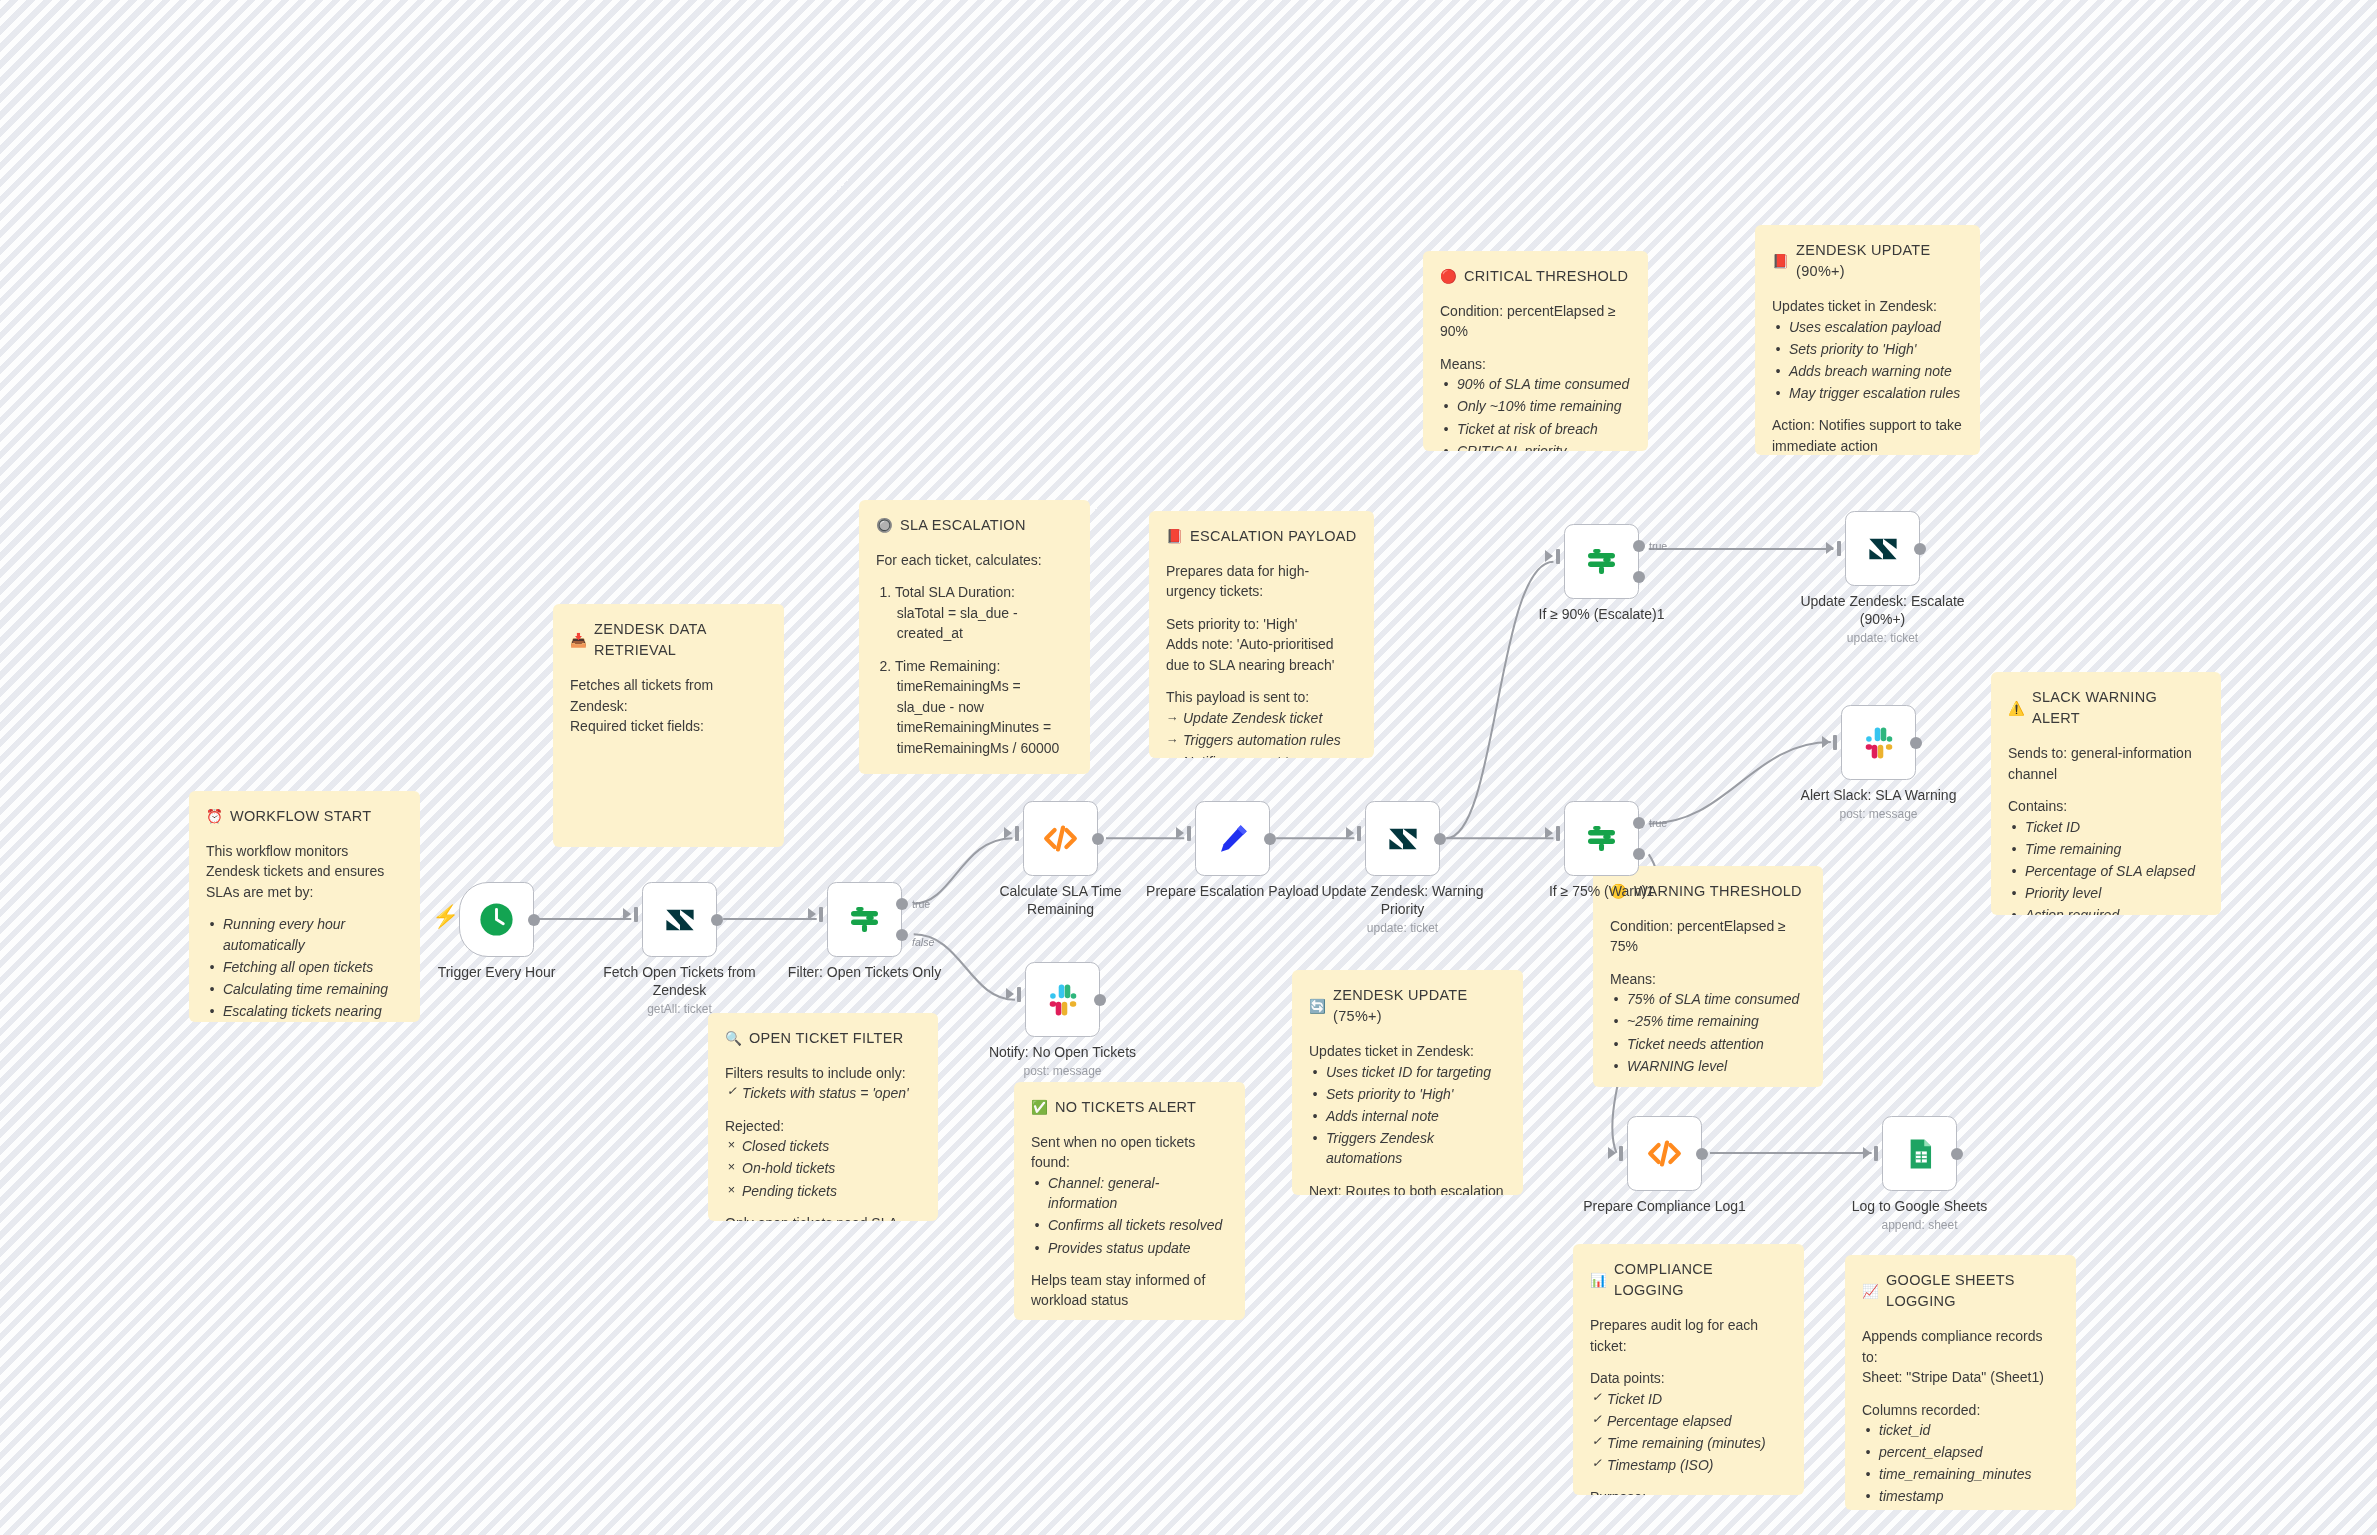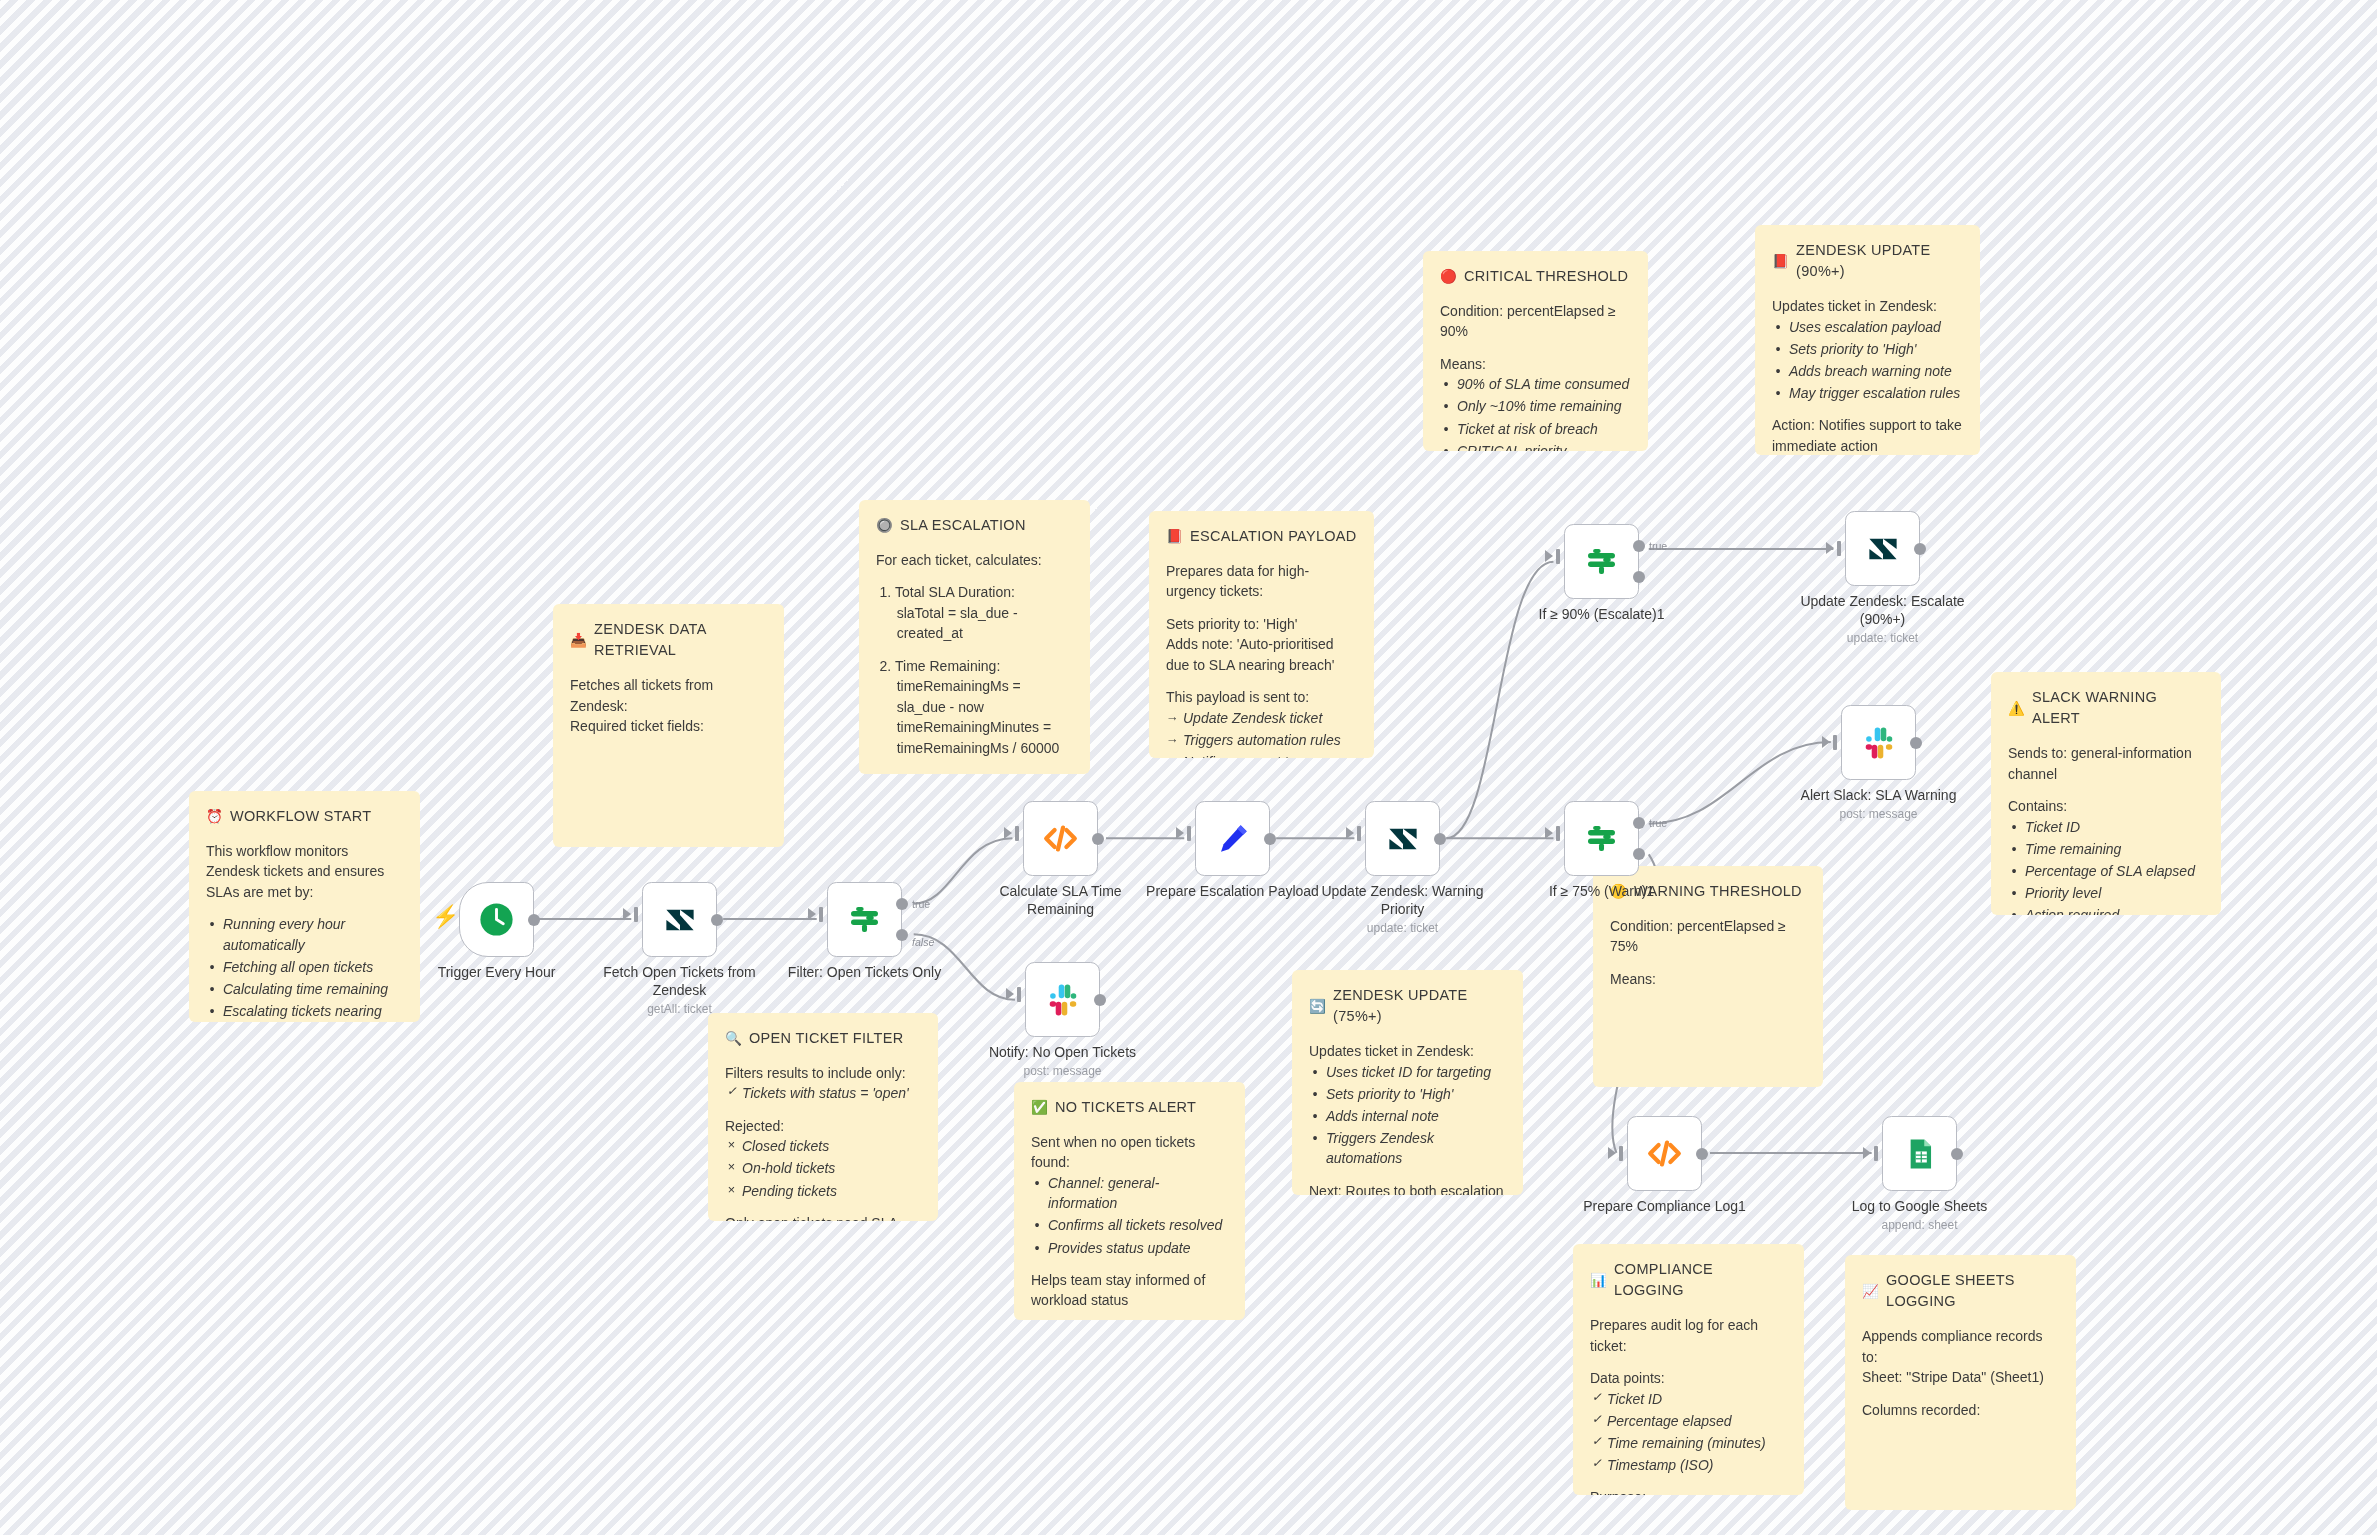--- a/index.html
+++ b/index.html
@@ -291,20 +291,26 @@
 
   </div>
 
   <div class="note" style="left:1593px; top:866px; width:230px; height:221px;">
     <div class="note-title">
       <span class="emoji">🟡</span>
       <span>WARNING THRESHOLD</span>
     </div>
     <p>Condition: percentElapsed ≥ 75%</p>
     <p class="tight">Means:</p>
+    <ul class="dot">
+      <li>75% of SLA time consumed</li>
+      <li>~25% time remaining</li>
+      <li>Ticket needs attention</li>
+      <li>WARNING level</li>
+    </ul>
 
   </div>
 
   <div class="note" style="left:708px; top:1013px; width:230px; height:208px;">
     <div class="note-title">
       <span class="emoji">🔍</span>
       <span>OPEN TICKET FILTER</span>
     </div>
     <p class="tight">Filters results to include only:</p>
     <ul class="check">
@@ -369,20 +375,26 @@
   </div>
 
   <div class="note" style="left:1845px; top:1255px; width:231px; height:255px;">
     <div class="note-title">
       <span class="emoji">📈</span>
       <span>GOOGLE SHEETS LOGGING</span>
     </div>
     <p class="tight">Appends compliance records to:</p>
     <p>Sheet: "Stripe Data" (Sheet1)</p>
     <p class="tight">Columns recorded:</p>
+    <ul class="dot">
+      <li>ticket_id</li>
+      <li>percent_elapsed</li>
+      <li>time_remaining_minutes</li>
+      <li>timestamp</li>
+    </ul>
 
   </div>
 
   <span class="bolt" style="left:432px; top:906px;">⚡</span>
   <div class="node" style="left:459px; top:882px;">
     <div class="node-box trigger">
       <svg class="ic" width="39" height="39" viewBox="0 0 46 46">
         <circle cx="23" cy="23" r="19" fill="#13a452"></circle>
         <path d="M23 11 L23 23 L31 28" stroke="#fff" stroke-width="3.4" fill="none" stroke-linecap="round"></path>
       </svg>

